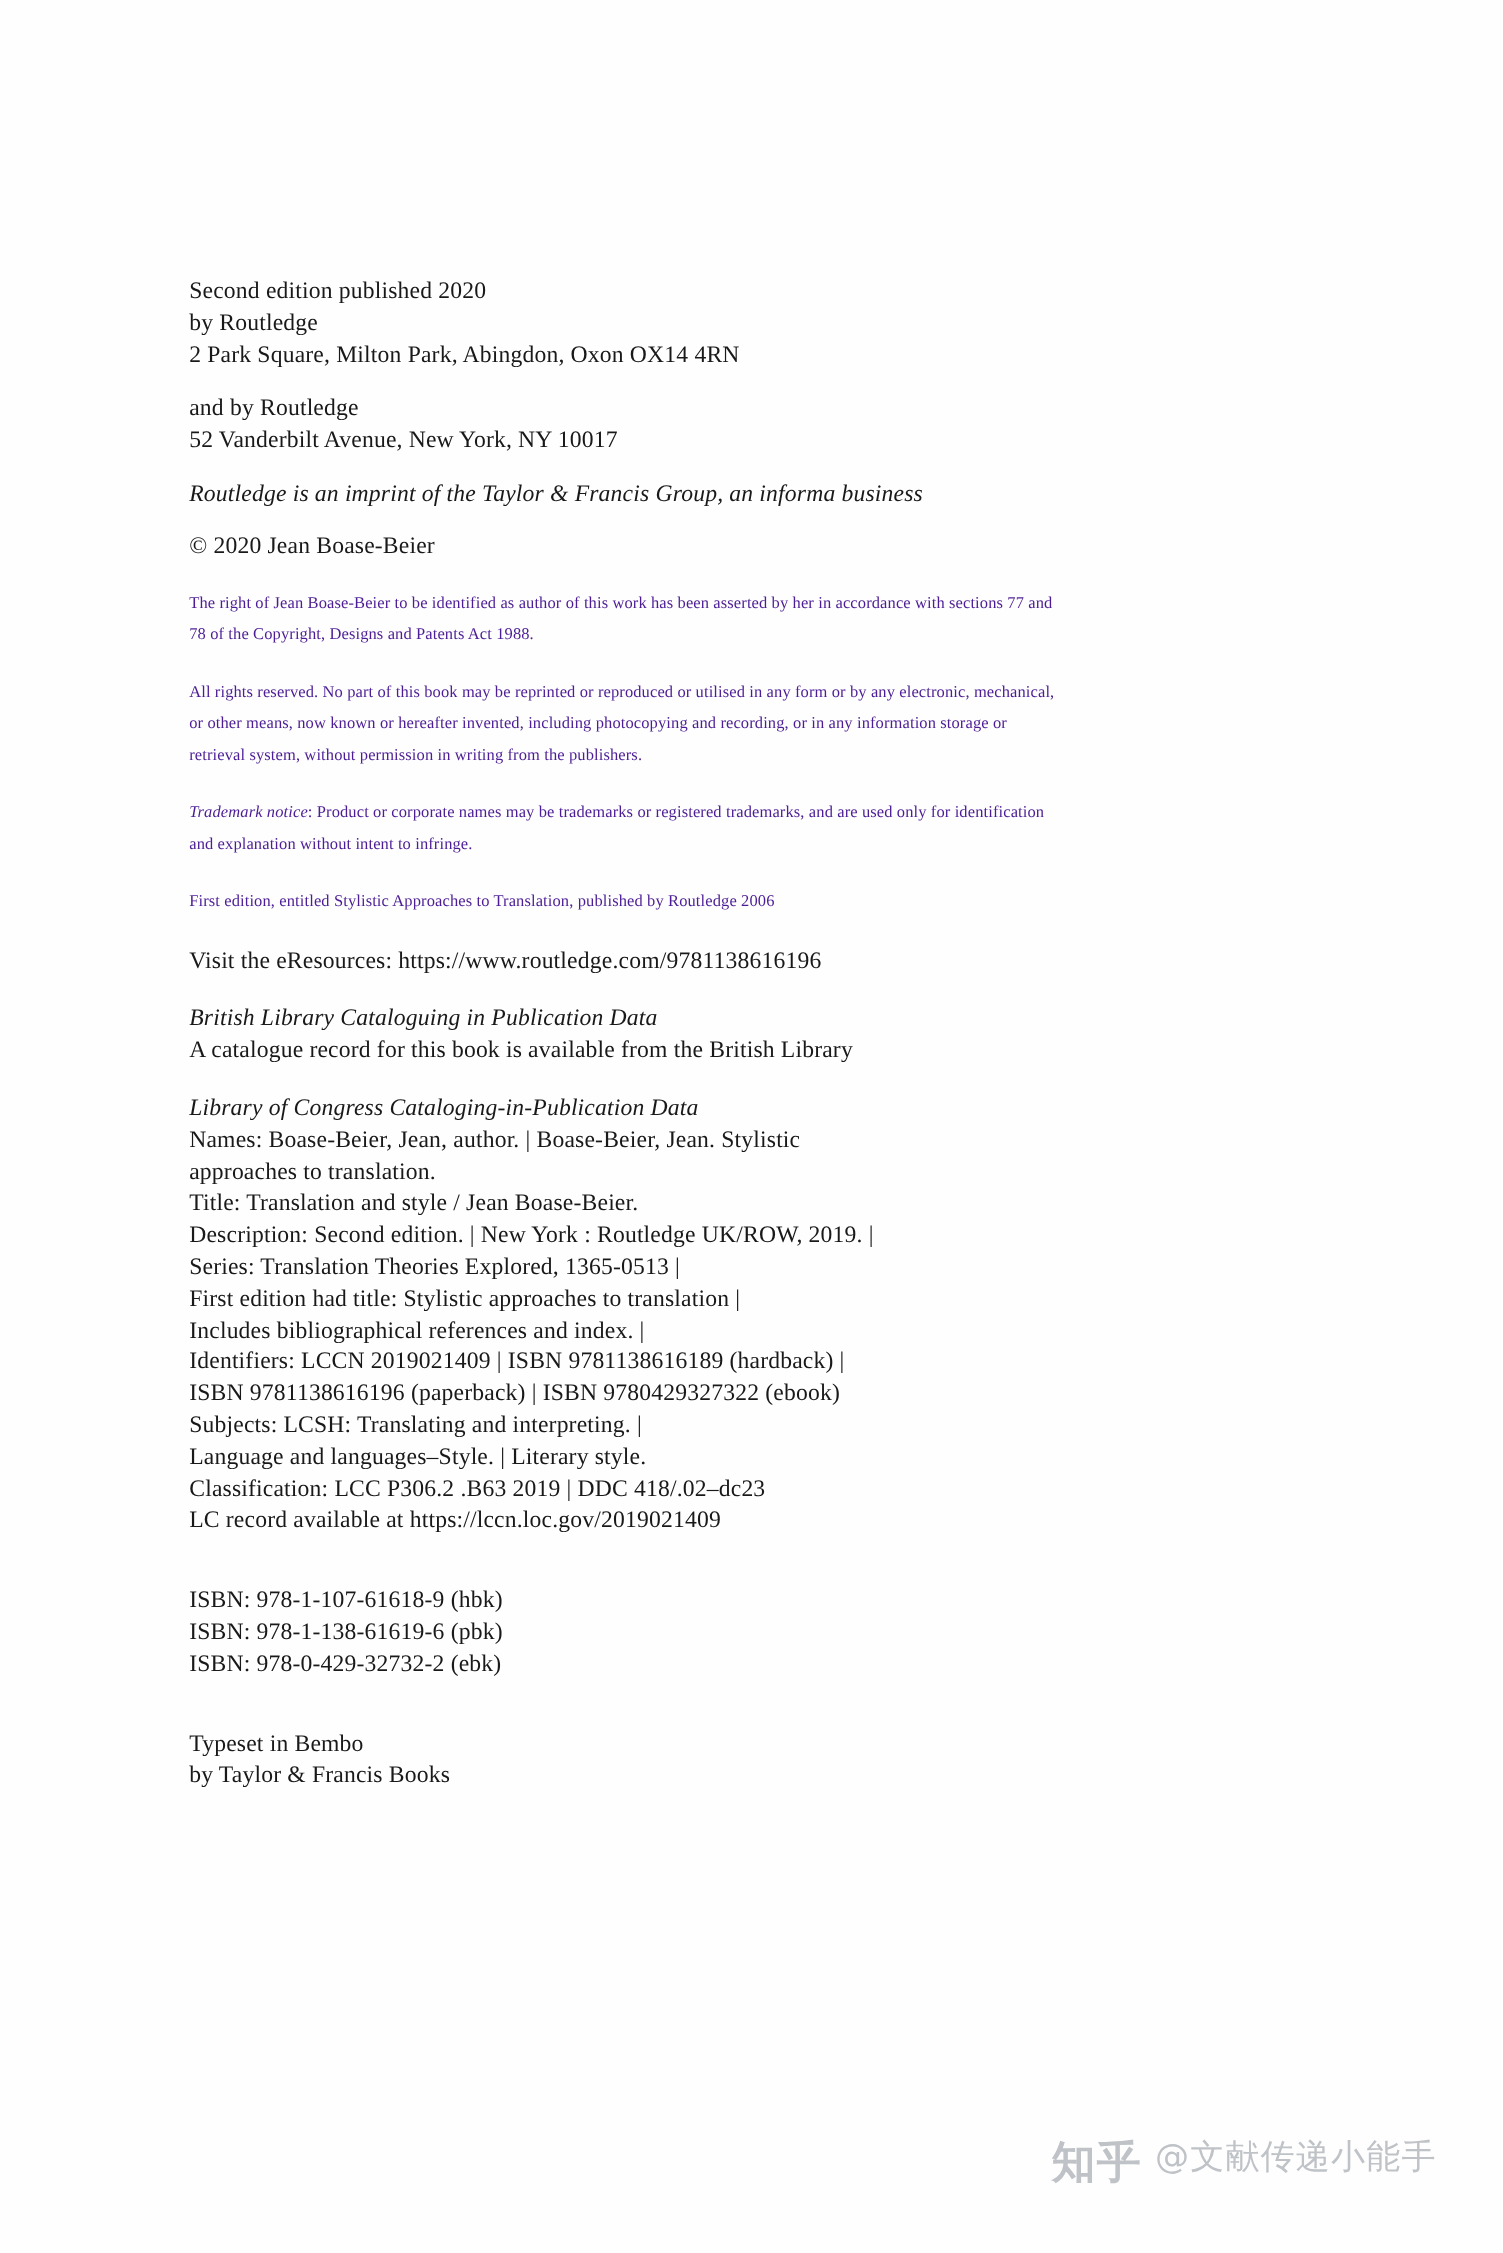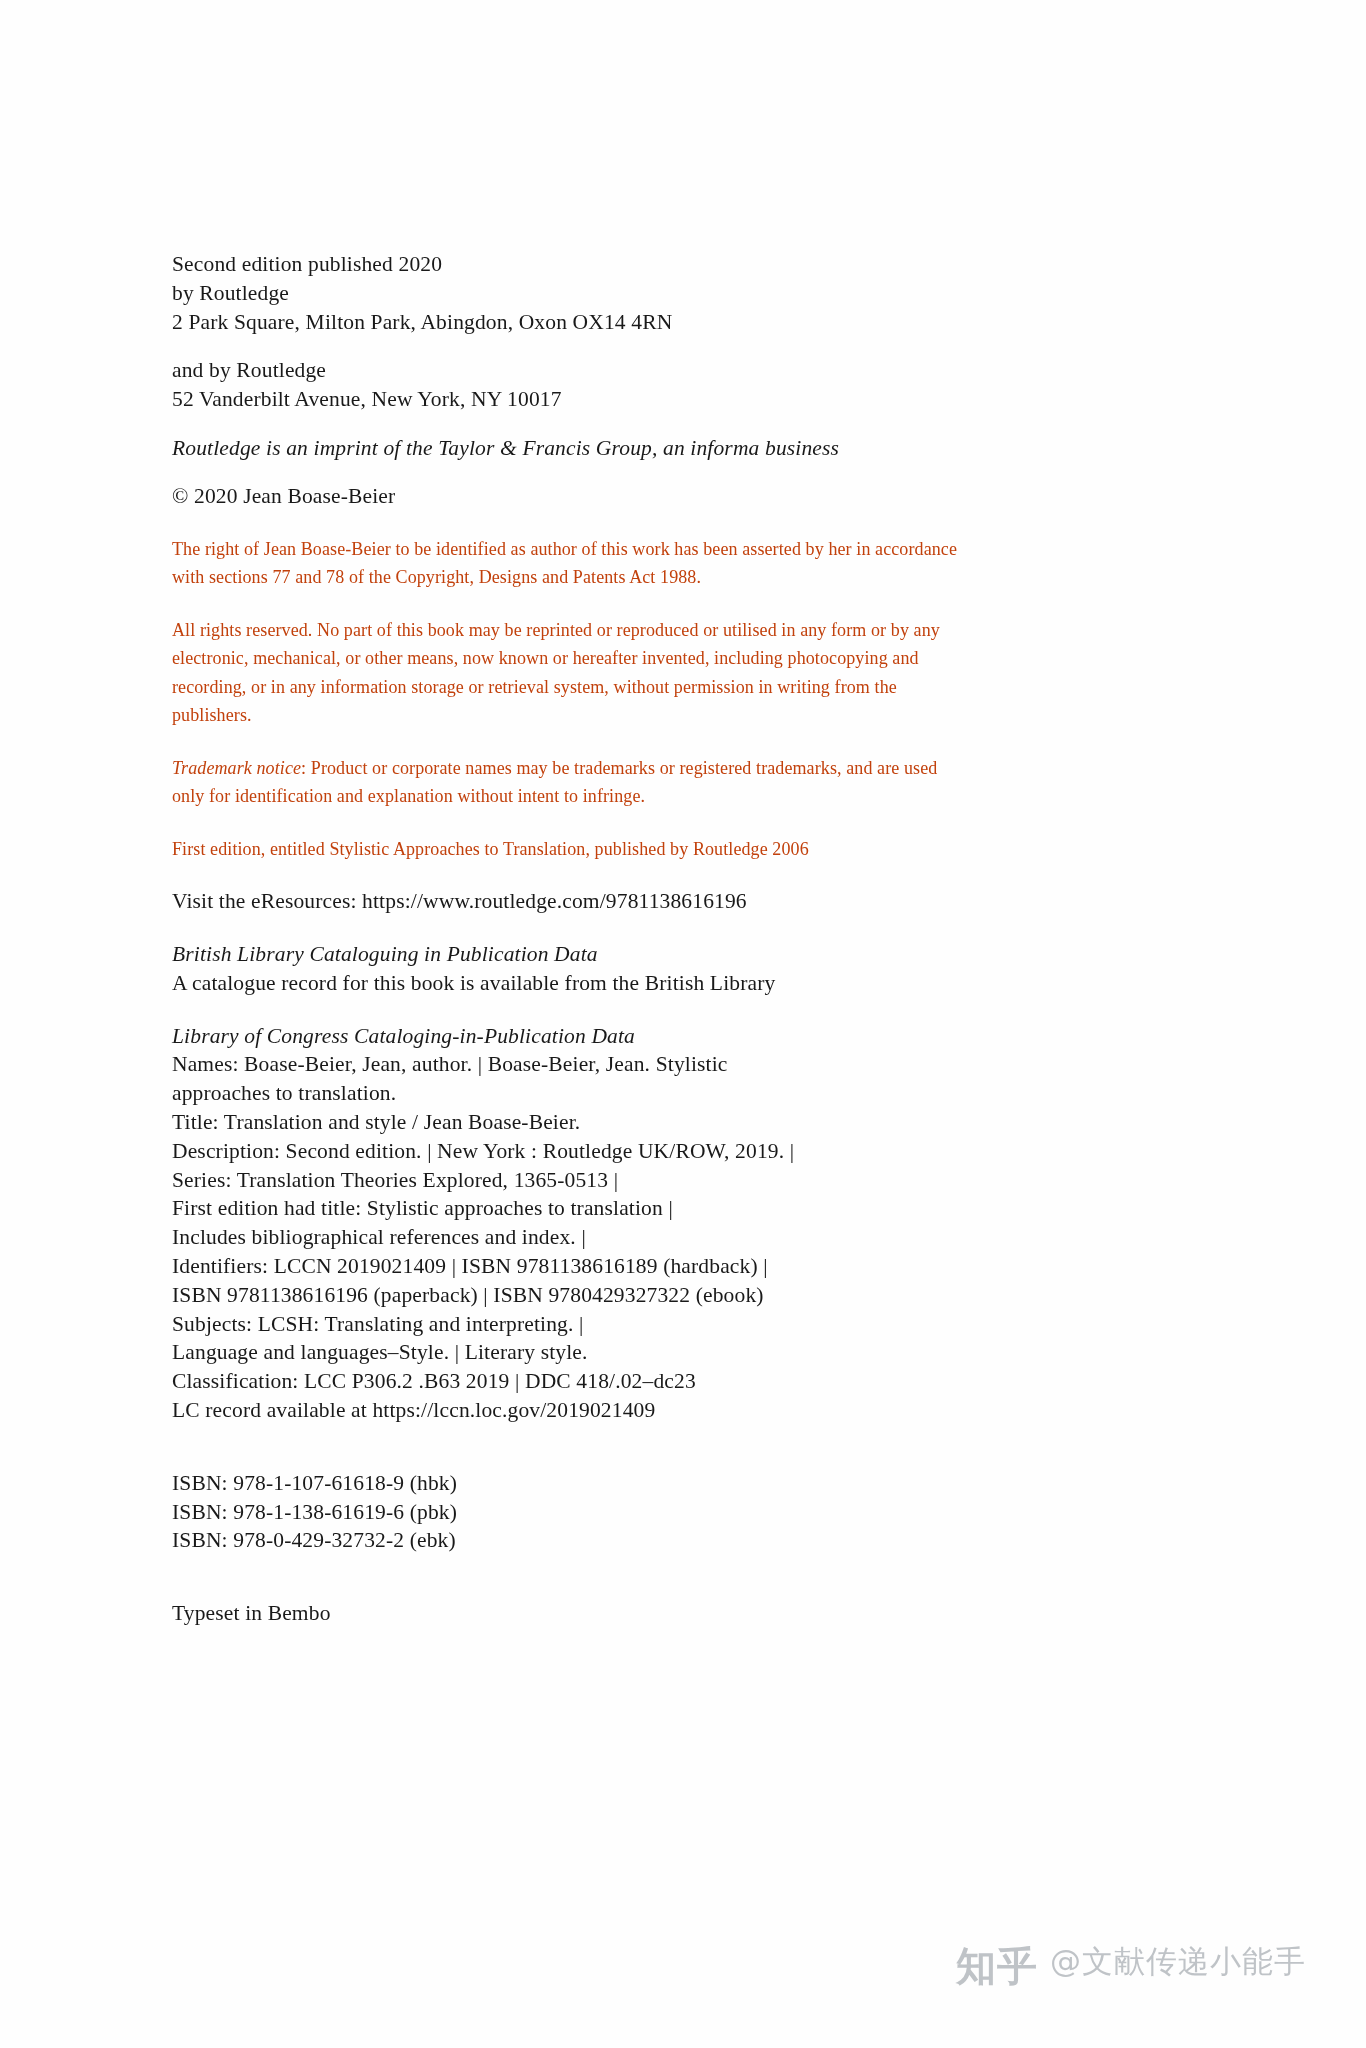--- a/index.html
+++ b/index.html
@@ -38,24 +38,24 @@
 
   .line {
     font-size: 21.5px;
     line-height: 28.5px;
     letter-spacing: 0.15px;
     color: #191919;
     white-space: pre-wrap;
   }
 
   .para {
-    font-size: 18px;
+    font-size: 15px;
     line-height: 28.5px;
     letter-spacing: 0.1px;
-    color: #c2410c;
+    color: #4c1d95;
     width: 790px;
     text-align: left;
   }
 
   .italic {
     font-style: italic;
   }
 
   .tight .line {
     line-height: 28.8px;
@@ -160,20 +160,21 @@
     </div>
 
     <div class="block gap-xl tight">
       <div class="line">ISBN: 978-1-107-61618-9 (hbk)</div>
       <div class="line">ISBN: 978-1-138-61619-6 (pbk)</div>
       <div class="line">ISBN: 978-0-429-32732-2 (ebk)</div>
     </div>
 
     <div class="block tight">
       <div class="line">Typeset in Bembo</div>
+      <div class="line">by Taylor &amp; Francis Books</div>
     </div>
 
   </div>
 
   <div class="watermark">
     <span class="wm-logo">知乎</span>
     <span class="wm-text">@文献传递小能手</span>
   </div>
 
 </div>

